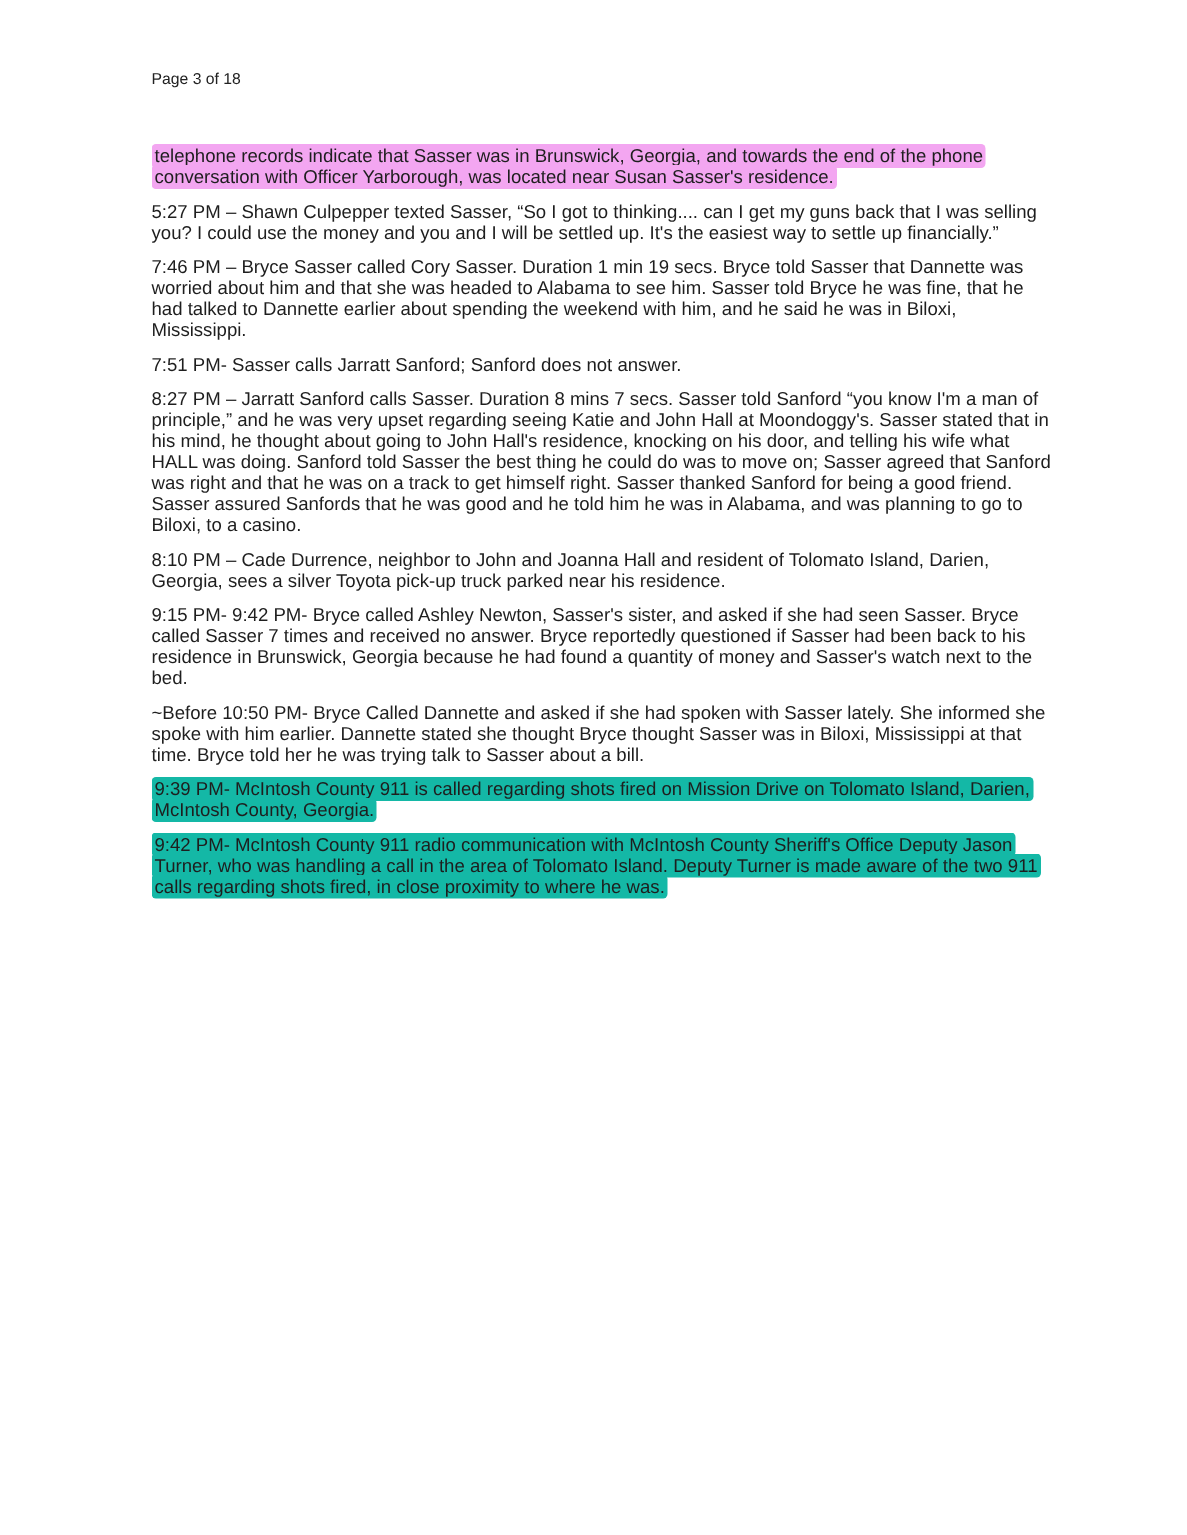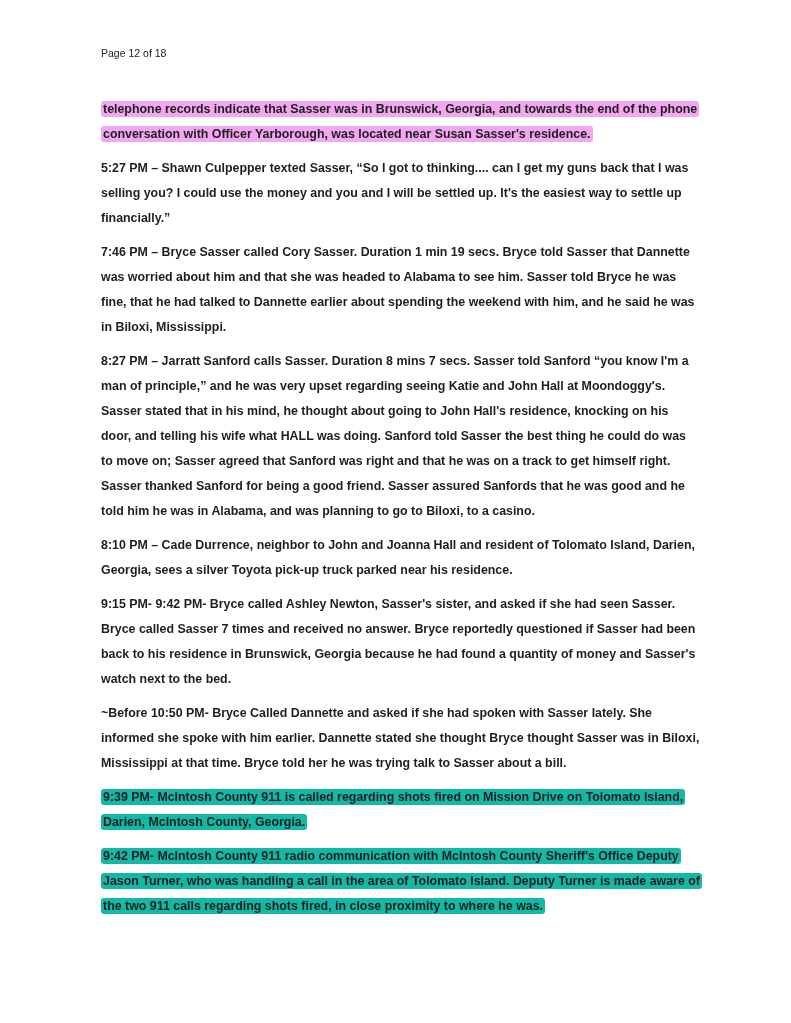--- a/index.html
+++ b/index.html
@@ -1,33 +1,34 @@
 <!DOCTYPE html>
 <html><head>
 <meta charset="utf-8">
 <style>
   html, body { margin: 0; padding: 0; background: #ffffff; }
   body { width: 791px; height: 1023px; position: relative; overflow: hidden;
          font-family: "Liberation Sans", "DejaVu Sans", sans-serif; color: #1e1e1e; }
   .header { position: absolute; left: 101px; top: 47px; font-size: 10.5px; color: #222; letter-spacing: 0; }
-  .body { position: absolute; left: 101px; top: 97px; width: 600px; font-size: 12.4px; line-height: 25px; font-weight: bold; }
+  .body { position: absolute; left: 101px; top: 97px; width: 600px; font-size: 12.4px; line-height: 14px; }
   .para { margin: 0 0 9px 0; }
   .hl-magenta { background: #f3a6f1; border-radius: 3px; padding: 1px 2px; -webkit-box-decoration-break: clone; box-decoration-break: clone; }
   .hl-pink { background: #14b8a6; border-radius: 3px; padding: 1px 2px; -webkit-box-decoration-break: clone; box-decoration-break: clone; }
   .redact { display: inline-block; width: 33px; height: 14px; background: #000; vertical-align: -2px; margin-right: 1px; }
   .indent { padding-left: 45px; }
 </style>
 </head>
 <body>
 
-<div class="header">Page 12 of 18</div>
+<div class="header">Page 3 of 18</div>
 
 <div class="body">
   <p class="para"><span class="hl-magenta">telephone records indicate that Sasser was in Brunswick, Georgia, and towards the end of the phone conversation with Officer Yarborough, was located near Susan Sasser's residence.</span></p>
   <p class="para">5:27 PM – Shawn Culpepper texted Sasser, “So I got to thinking.... can I get my guns back that I was selling you? I could use the money and you and I will be settled up. It's the easiest way to settle up financially.”</p>
   <p class="para">7:46 PM – Bryce Sasser called Cory Sasser. Duration 1 min 19 secs.  Bryce told Sasser that Dannette was worried about him and that she was headed to Alabama to see him.  Sasser told Bryce he was fine, that he had talked to Dannette earlier about spending the weekend with him, and he said he was in Biloxi, Mississippi.</p>
+  <p class="para">7:51 PM- Sasser calls Jarratt Sanford; Sanford does not answer.</p>
   <p class="para">8:27 PM – Jarratt Sanford calls Sasser. Duration 8 mins 7 secs.  Sasser told Sanford “you know I'm a man of principle,” and he was very upset regarding seeing Katie and John Hall at Moondoggy's.  Sasser stated that in his mind, he thought about going to John Hall's residence, knocking on his door, and telling his wife what HALL was doing.  Sanford told Sasser the best thing he could do was to move on; Sasser agreed that Sanford was right and that he was on a track to get himself right.  Sasser thanked Sanford for being a good friend.  Sasser assured Sanfords that he was good and he told him he was in Alabama, and was planning to go to Biloxi, to a casino.</p>
   <p class="para">8:10 PM – Cade Durrence, neighbor to John and Joanna Hall and resident of Tolomato Island, Darien, Georgia, sees a silver Toyota pick-up truck parked near his residence.</p>
   <p class="para">9:15 PM- 9:42 PM- Bryce called Ashley Newton, Sasser's sister, and asked if she had seen Sasser.   Bryce called Sasser 7 times and received no answer.  Bryce reportedly questioned if Sasser had been back to his residence in Brunswick, Georgia because he had found a quantity of money and Sasser's watch next to the bed.</p>
   <p class="para">~Before 10:50 PM-  Bryce Called Dannette and asked if she had spoken with Sasser lately.  She informed she spoke with him earlier.  Dannette stated she thought Bryce thought Sasser was in Biloxi, Mississippi at that time.  Bryce told her he was trying talk to Sasser about a bill.</p>
   <p class="para"><span class="hl-pink">9:39 PM- McIntosh County 911 is called regarding shots fired on Mission Drive on Tolomato Island, Darien, McIntosh County, Georgia.</span></p>
   <p class="para"><span class="hl-pink">9:42 PM- McIntosh County 911 radio communication with McIntosh County Sheriff's Office Deputy Jason Turner, who was handling a call in the area of Tolomato Island.  Deputy Turner is made aware of the two 911 calls regarding shots fired, in close proximity to where he was.</span></p>
 </div>
 
 </body></html>

